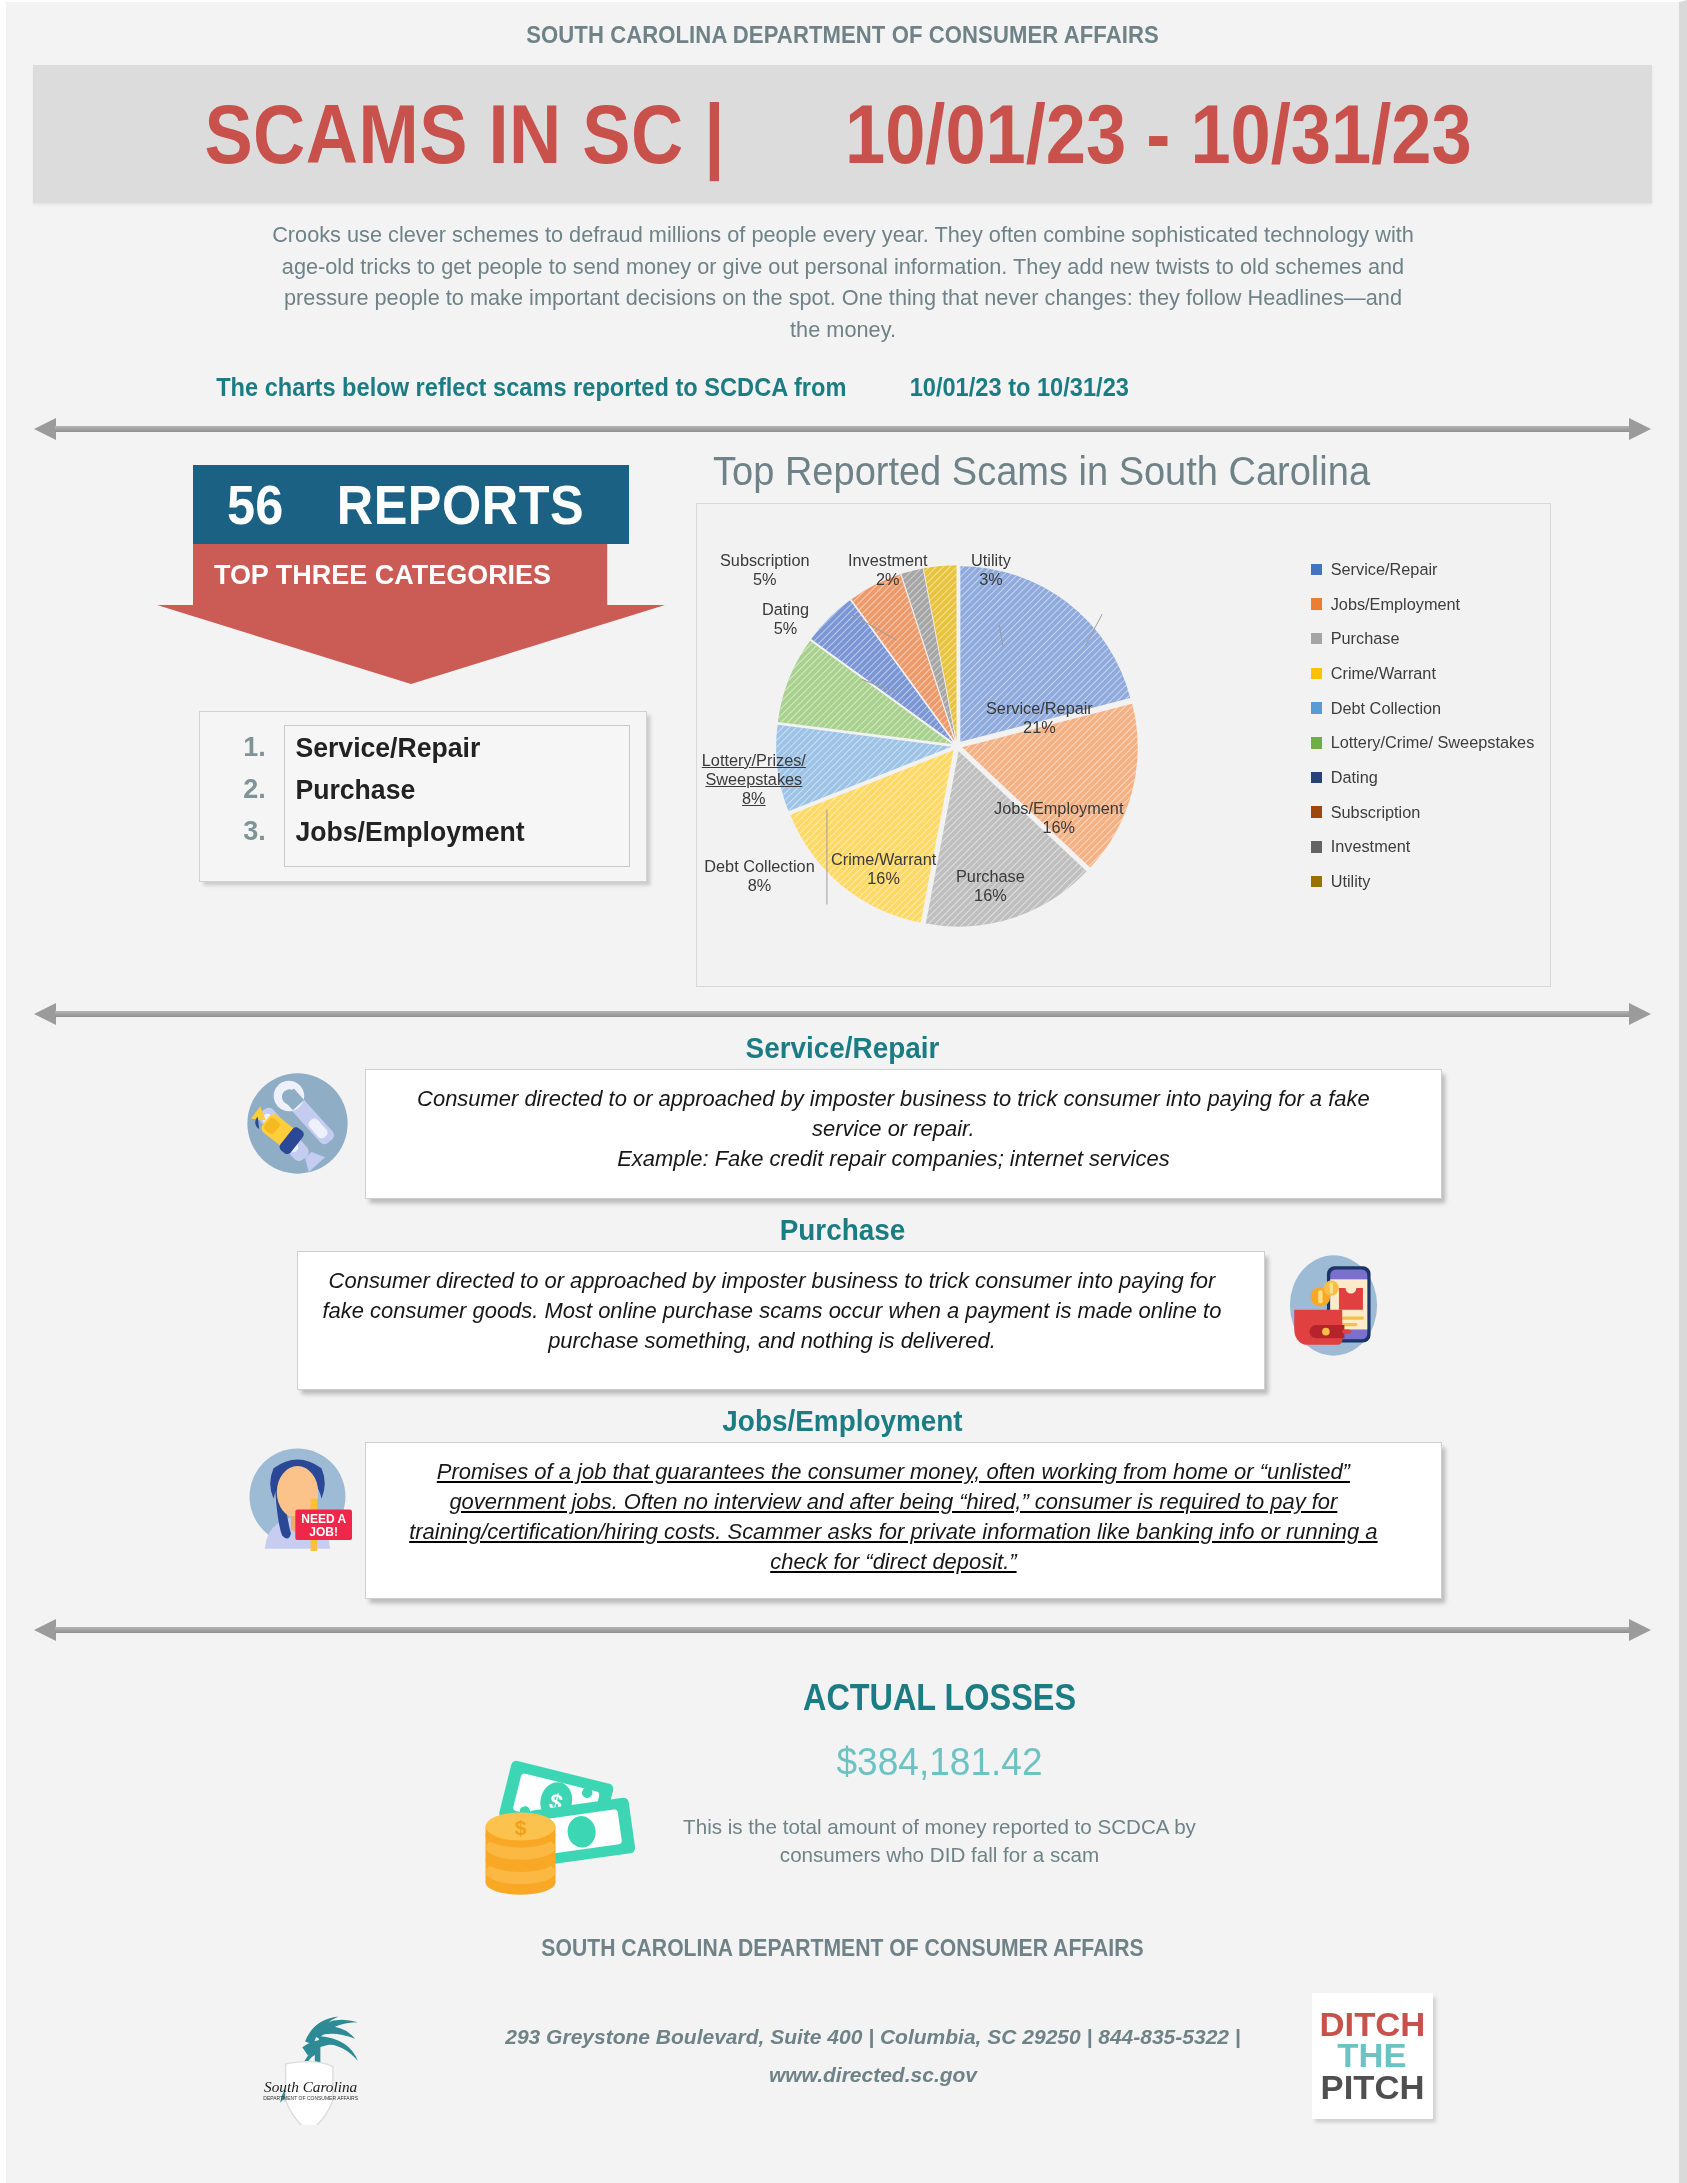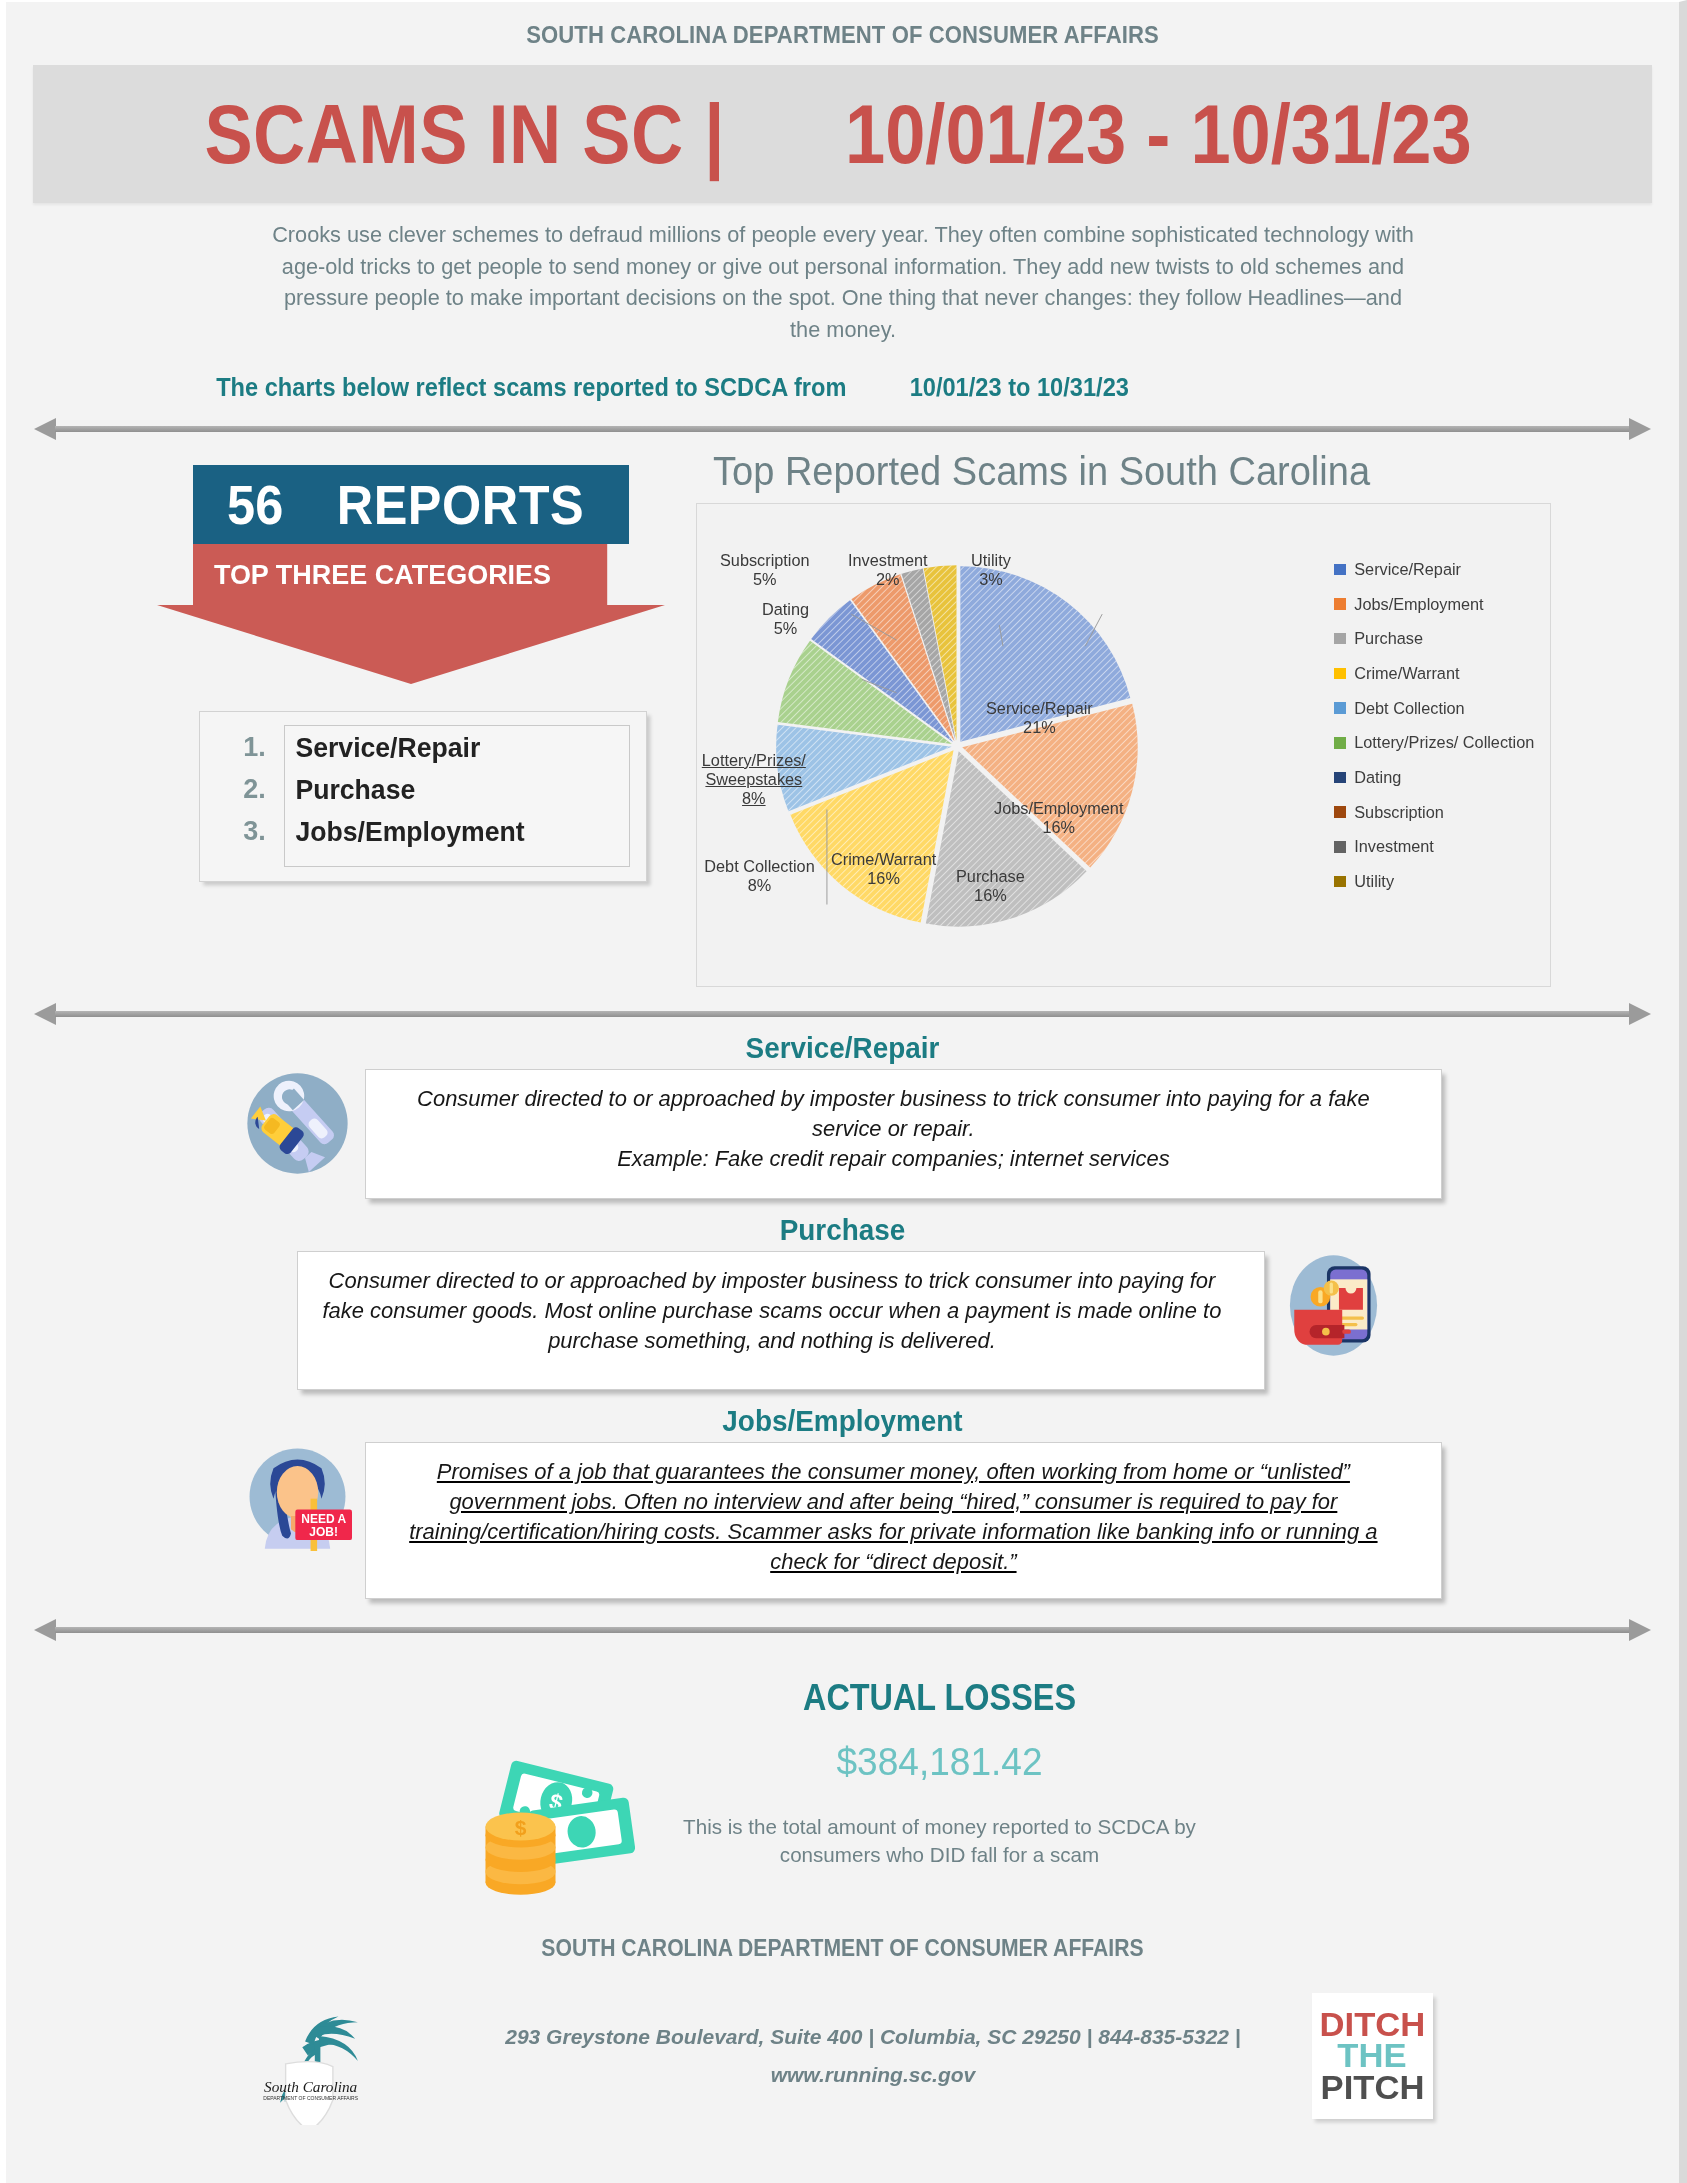--- a/index.html
+++ b/index.html
@@ -372,21 +372,21 @@
             <div class="leg-row">
               <span class="leg-sw" style="background: rgb(255, 192, 0);"></span>
               <span class="leg-txt">Crime/Warrant</span>
             </div>
             <div class="leg-row">
               <span class="leg-sw" style="background: rgb(91, 155, 213);"></span>
               <span class="leg-txt">Debt Collection</span>
             </div>
             <div class="leg-row">
               <span class="leg-sw" style="background: rgb(112, 173, 71);"></span>
-              <span class="leg-txt">Lottery/Prizes/ Collection</span>
+              <span class="leg-txt">Lottery/Crime/ Sweepstakes</span>
             </div>
             <div class="leg-row">
               <span class="leg-sw" style="background: rgb(38, 68, 120);"></span>
               <span class="leg-txt">Dating</span>
             </div>
             <div class="leg-row">
               <span class="leg-sw" style="background: rgb(158, 72, 14);"></span>
               <span class="leg-txt">Subscription</span>
             </div>
             <div class="leg-row">
@@ -539,21 +539,21 @@
       <rect x="39" y="40" width="4" height="42" fill="#2E8B96"></rect>
       <path d="M24 58 q-6 10 -6 24 l8 -6 q-2 -12 6 -18 z" fill="#ffffff" stroke="#2E8B96" stroke-width="1.2"></path>
       <path d="M26 66 q-10 6 -12 18 q8 -8 14 -10 z" fill="#2E8B96"></path>
       <path d="M18 56 q22 -4 34 2 v24 q-6 16 -17 22 q-11 -6 -17 -22 z" fill="#ffffff" stroke="#dddddd" stroke-width="1"></path>
       <text x="36" y="76" font-family="Liberation Serif, serif" font-size="11" font-style="italic" fill="#1a1a1a" text-anchor="middle">South Carolina</text>
       <text x="36" y="82" font-family="Liberation Sans, sans-serif" font-size="3.6" fill="#333" text-anchor="middle">DEPARTMENT OF CONSUMER AFFAIRS</text>
     </svg>
 
     <div class="foot-addr">
       <div>293 Greystone Boulevard, Suite 400 | Columbia, SC 29250 | 844-835-5322 |</div>
-      <div>www.running.sc.gov</div>
+      <div>www.directed.sc.gov</div>
     </div>
 
     <div class="dtp">
       <div class="d1">DITCH</div>
       <div class="d2">THE</div>
       <div class="d3">PITCH</div>
     </div>
   </div>
 
 </div>

